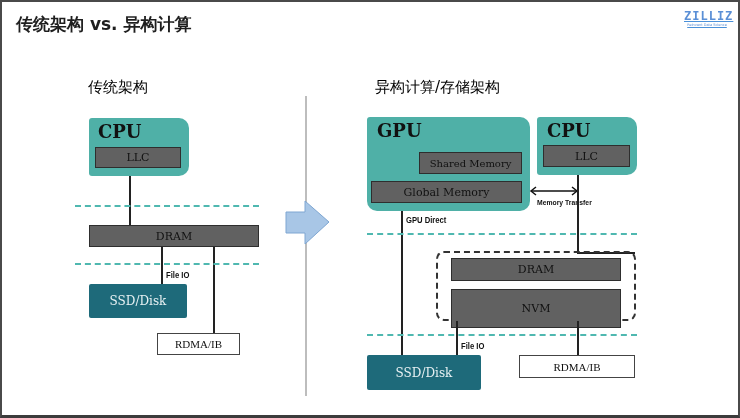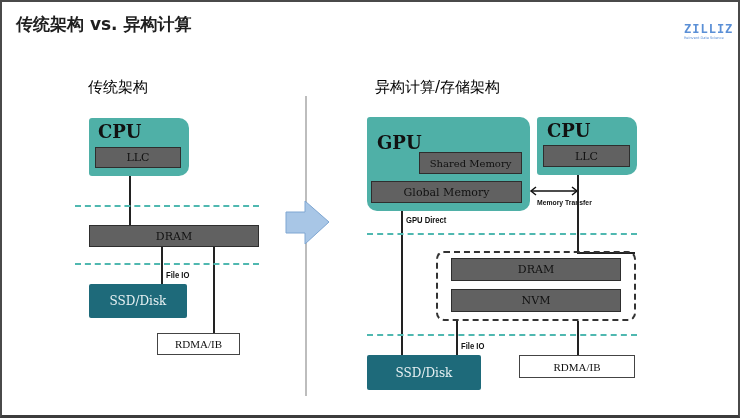--- a/index.html
+++ b/index.html
@@ -15,21 +15,21 @@
     border-left: 2px solid #4a4a4a;
     border-right: 2px solid #4a4a4a;
     border-bottom: 3px solid #3c3c3c;
   }
   .abs { position: absolute; }
   .slide-title {
     left: 16px; top: 13px; font-size: 17px; font-weight: bold; color: #1e1e1e;
     font-family: "DejaVu Sans", sans-serif; letter-spacing: 0px;
   }
   .logo {
-    left: 684px; top: 23px; width: 46px; color: #4a90d9;
+    left: 684px; top: 10px; width: 46px; text-align: center; color: #4a90d9; text-decoration: underline;
   }
   .logo-main { font-family: "DejaVu Sans Mono", monospace; font-size: 12px; letter-spacing: 1px; line-height: 13px; font-weight: bold; color: #5a8fd6; }
   .logo-sub { font-size: 3.5px; color: #5a8fd6; line-height: 5px; }
   .section-title { font-size: 15px; color: #000000; }
   .teal-box { background: #4fb0a7; border-radius: 3px 10px 10px 3px; }
   .box-label { font-family: "DejaVu Serif", serif; font-weight: bold; font-size: 18px; color: #111; }
   .gray-box {
     background: #616161; border: 1px solid #2e2e2e; box-sizing: border-box;
     color: #111; font-family: "DejaVu Serif", serif; font-size: 11px;
     display: flex; align-items: center; justify-content: center;
@@ -86,21 +86,21 @@
 <div class="abs white-box" style="left:157px; top:333px; width:83px; height:22px;">RDMA/IB</div>
 
 <div class="abs divider"></div>
 <svg class="abs" style="left:285px; top:200px;" width="48" height="46">
   <polygon points="1,12 20,12 20,1 44,22 20,44 20,33 1,33" fill="#a8c6e6" stroke="#7ea6d2" stroke-width="1"></polygon>
 </svg>
 
 <div class="abs section-title" style="left:375px; top:78px;">异构计算/存储架构</div>
 
 <div class="abs teal-box" style="left:367px; top:117px; width:163px; height:94px; border-radius:3px 10px 10px 10px;">
-  <div class="abs box-label" style="left:10px; top:3px;margin-top:12px;">GPU</div>
+  <div class="abs box-label" style="left:10px; top:3px;">GPU</div>
   <div class="abs gray-box" style="left:52px; top:35px; width:103px; height:22px; font-size:10px;">Shared Memory</div>
   <div class="abs gray-box" style="left:4px; top:64px; width:151px; height:22px;">Global Memory</div>
 </div>
 
 <div class="abs teal-box" style="left:537px; top:117px; width:100px; height:58px;">
   <div class="abs box-label" style="left:10px; top:3px;">CPU</div>
   <div class="abs gray-box" style="left:6px; top:28px; width:87px; height:22px;">LLC</div>
 </div>
 
 <svg class="abs" style="left:528px; top:186px;" width="52" height="10">
@@ -113,21 +113,21 @@
 <div class="abs vline" style="left:577px; top:175px; height:78px;"></div>
 <div class="abs" style="left:577px; top:252px; width:58px; height:0; border-top:2px solid #222;"></div>
 
 <div class="abs vline" style="left:401px; top:211px; height:145px;"></div>
 <div class="abs tiny-label" style="left:406px; top:215px;">GPU Direct</div>
 
 <div class="abs hdash" style="left:367px; top:233px; width:270px;"></div>
 
 <div class="abs dashed-group" style="left:436px; top:251px; width:200px; height:70px;"></div>
 <div class="abs gray-box" style="left:451px; top:258px; width:170px; height:23px;">DRAM</div>
-<div class="abs gray-box" style="left:451px; top:289px; width:170px; height:23px;">NVM</div>
+<div class="abs gray-box" style="left:451px; top:289px; width:170px; height:39px;">NVM</div>
 
 <div class="abs vline" style="left:456px; top:321px; height:36px;"></div>
 <div class="abs vline" style="left:577px; top:321px; height:36px;"></div>
 
 <div class="abs hdash" style="left:367px; top:334px; width:270px;"></div>
 
 <div class="abs tiny-label" style="left:461px; top:341px;">File IO</div>
 
 <div class="abs ssd-box" style="left:367px; top:355px; width:114px; height:35px;">SSD/Disk</div>
 <div class="abs white-box" style="left:519px; top:355px; width:116px; height:23px;">RDMA/IB</div>

